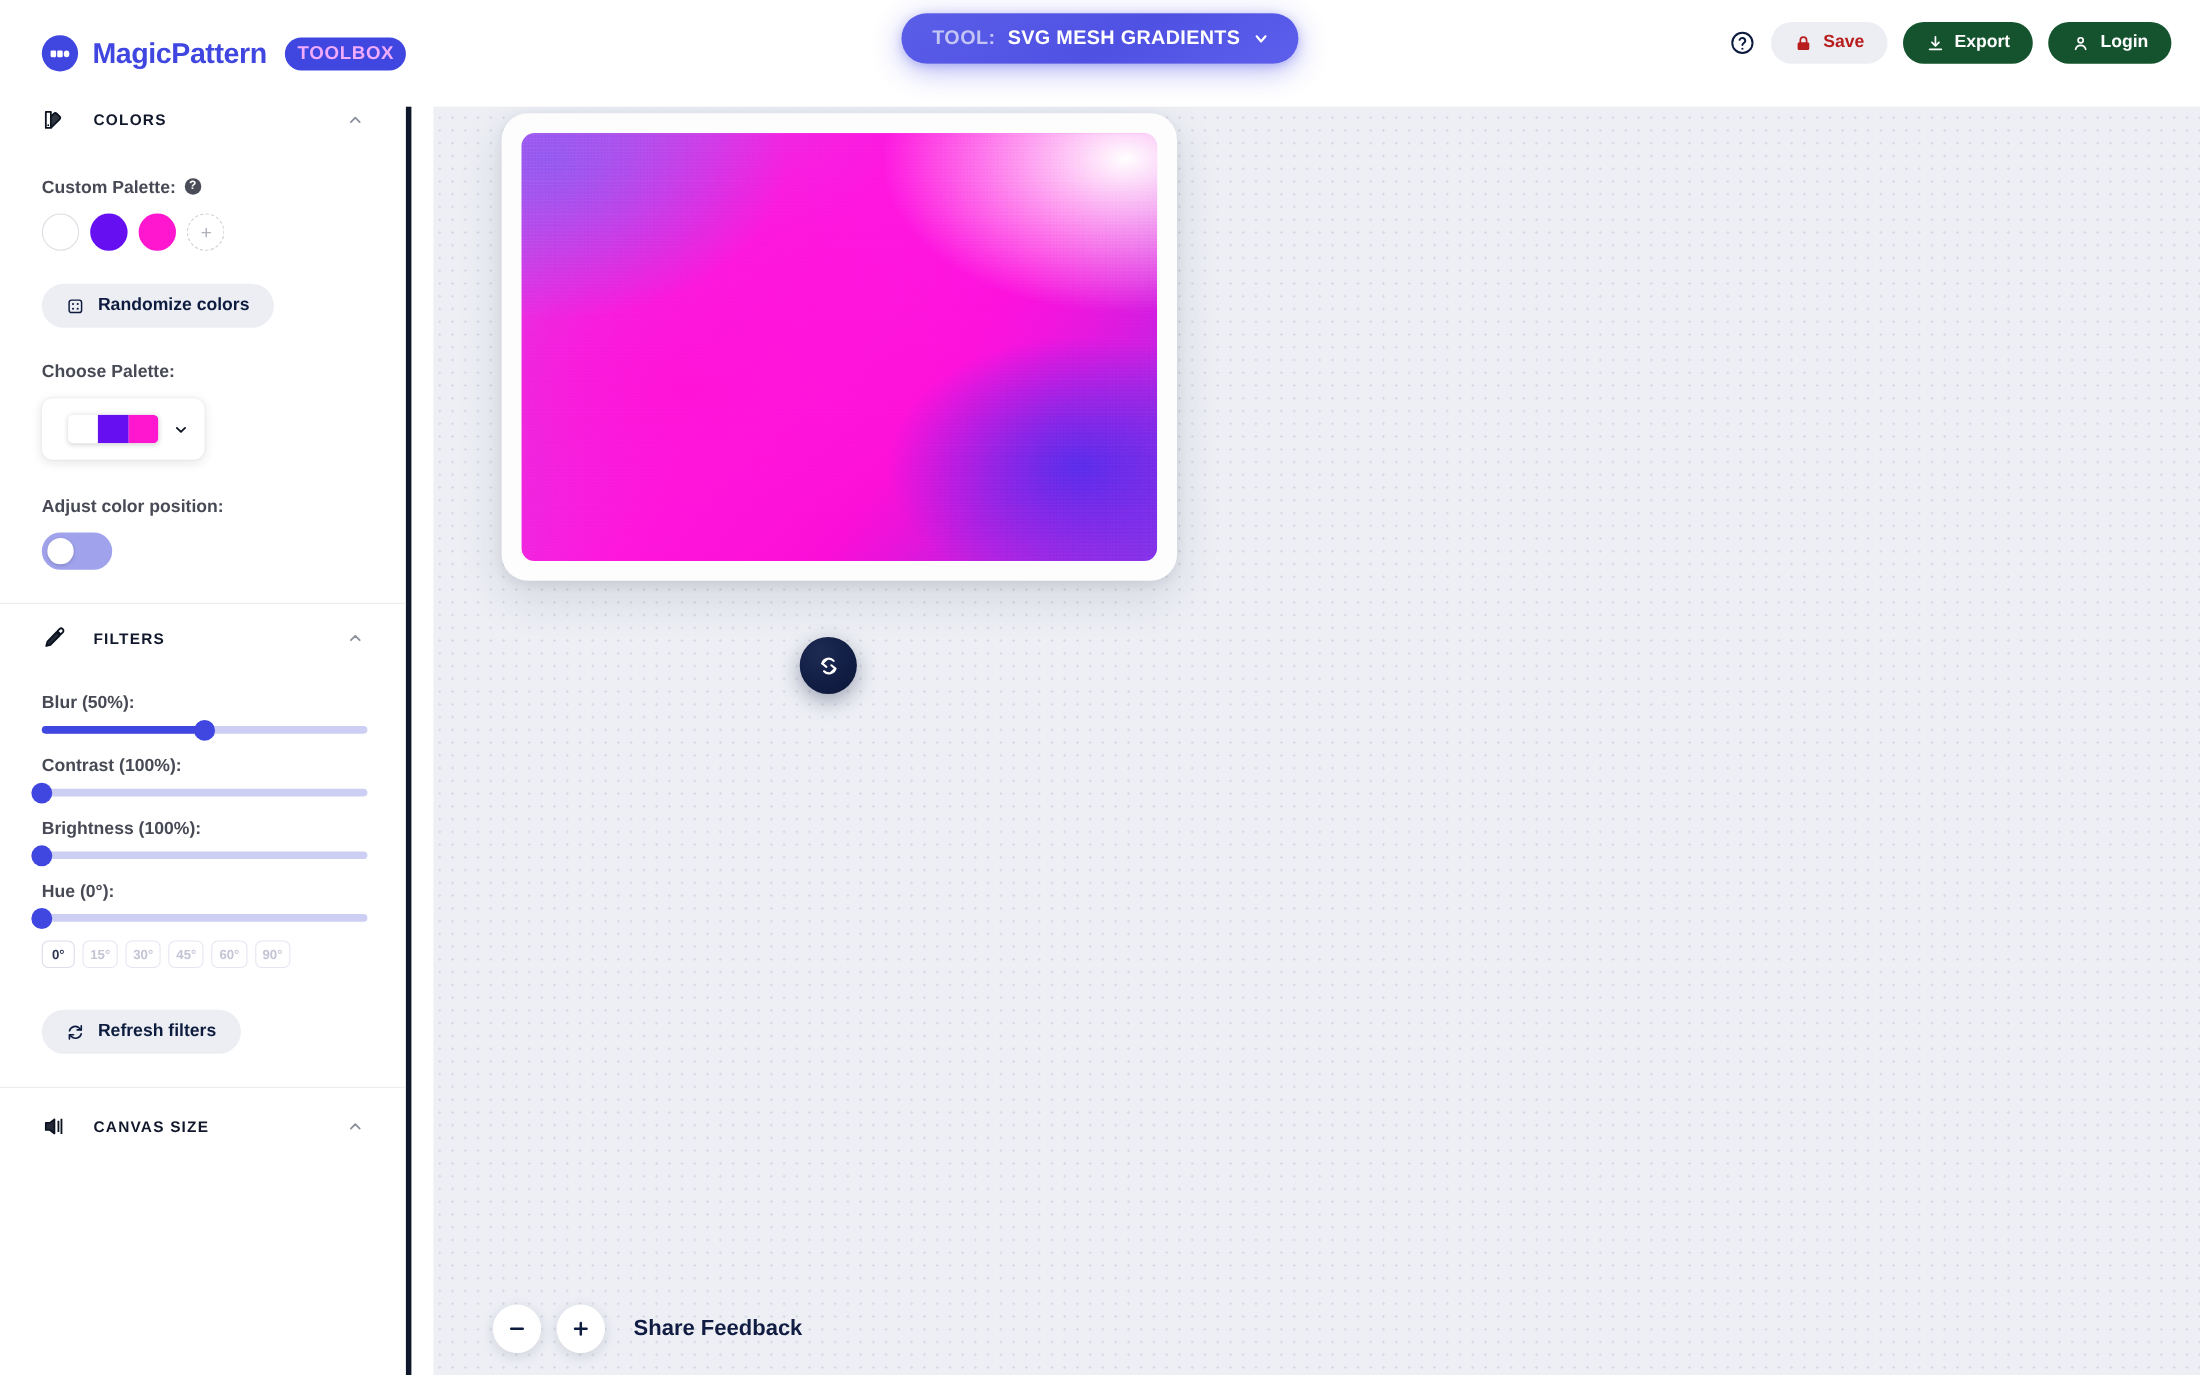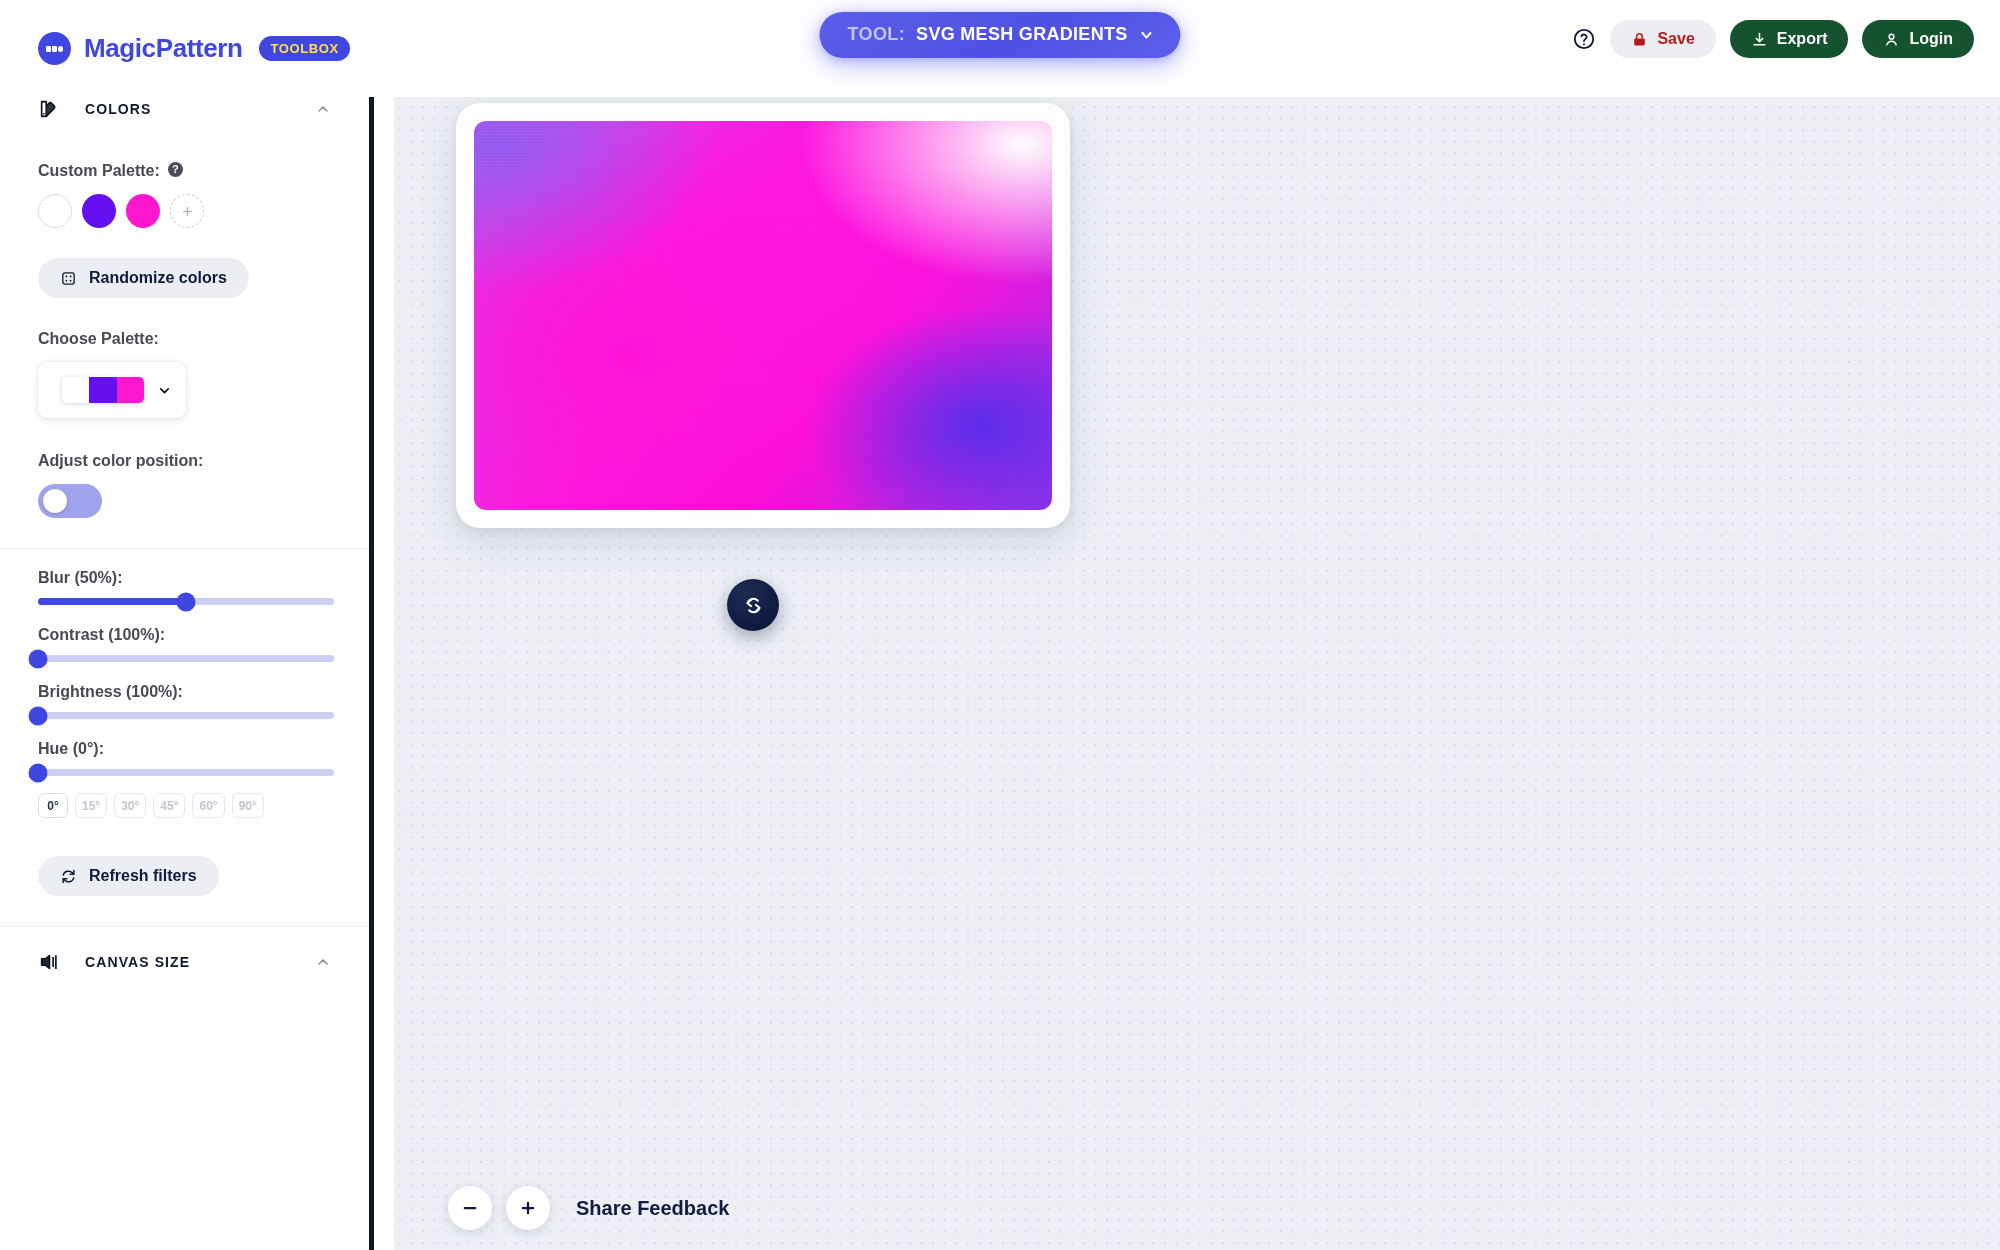--- a/index.html
+++ b/index.html
@@ -25,21 +25,21 @@
   .brand-logo .g1, .brand-logo .g2, .brand-logo .g3 {
     position: absolute; background: #ffffff; border-radius: 1px;
   }
   .brand-logo .g1 { width: 5px; height: 6px; left: 8px;  top: 13.5px; }
   .brand-logo .g2 { width: 5px; height: 6px; left: 14px; top: 13.5px; }
   .brand-logo .g3 { width: 5px; height: 5.5px; left: 20px; top: 14px; border-radius: 50%; }
   .brand-name {
     font-size: 26px; font-weight: 700; color: #4046e0; letter-spacing: -0.4px;
   }
   .brand-tag {
-    background: #4046e0; color: #fde047; font-size: 13px; font-weight: 700;
+    background: #4046e0; color: #f0abfc; font-size: 17px; font-weight: 700;
     letter-spacing: 0.6px; padding: 5px 11px 5px 11px; border-radius: 20px;
     margin-left: 4px;
   }
 
   .tool-wrap {
     position: absolute; left: 50%; transform: translateX(-50%); top: 12px;
   }
   .tool-pill {
     display: flex; align-items: center; gap: 11px;
     background: linear-gradient(150deg,#5b5ee8 0%,#4f51e3 55%,#5d5fec 100%);
@@ -341,20 +341,30 @@
 
     <div class="lbl">Adjust color position:</div>
     <div class="toggle" style="margin-bottom:30px;">
       <div class="knob"></div>
       <span class="tgl-text">No</span>
     </div>
   </div>
 
   <div class="divider"></div>
 
+  <div class="section-head">
+    <svg class="sec-icon" viewBox="0 0 24 24" fill="none" stroke="currentColor" stroke-width="1.8" stroke-linecap="round" stroke-linejoin="round">
+        <path d="M17.5 3.2a2.3 2.3 0 013.3 3.3l-2 2-3.3-3.3z"></path>
+        <path d="M14.6 6.1l3.3 3.3L8.6 18.7 4.4 19.9l1.2-4.2z" fill="currentColor" fill-opacity=".9"></path>
+      </svg>
+    <span class="section-title">FILTERS</span>
+    <svg class="caret" viewBox="0 0 24 24" fill="none" stroke="currentColor" stroke-width="2.4" stroke-linecap="round" stroke-linejoin="round">
+        <polyline points="6 15 12 9 18 15"></polyline>
+      </svg>
+  </div>
 
   <div class="sec-body" style="padding-top:20px;">
     <div id="sliders">
         <div class="slider-block">
           <div class="slider-lbl">Blur (50%):</div>
           <div class="track">
             <div class="fill" style="width: 50%;"></div>
             <div class="knob" style="left: 50%;"></div>
           </div>
         </div>

